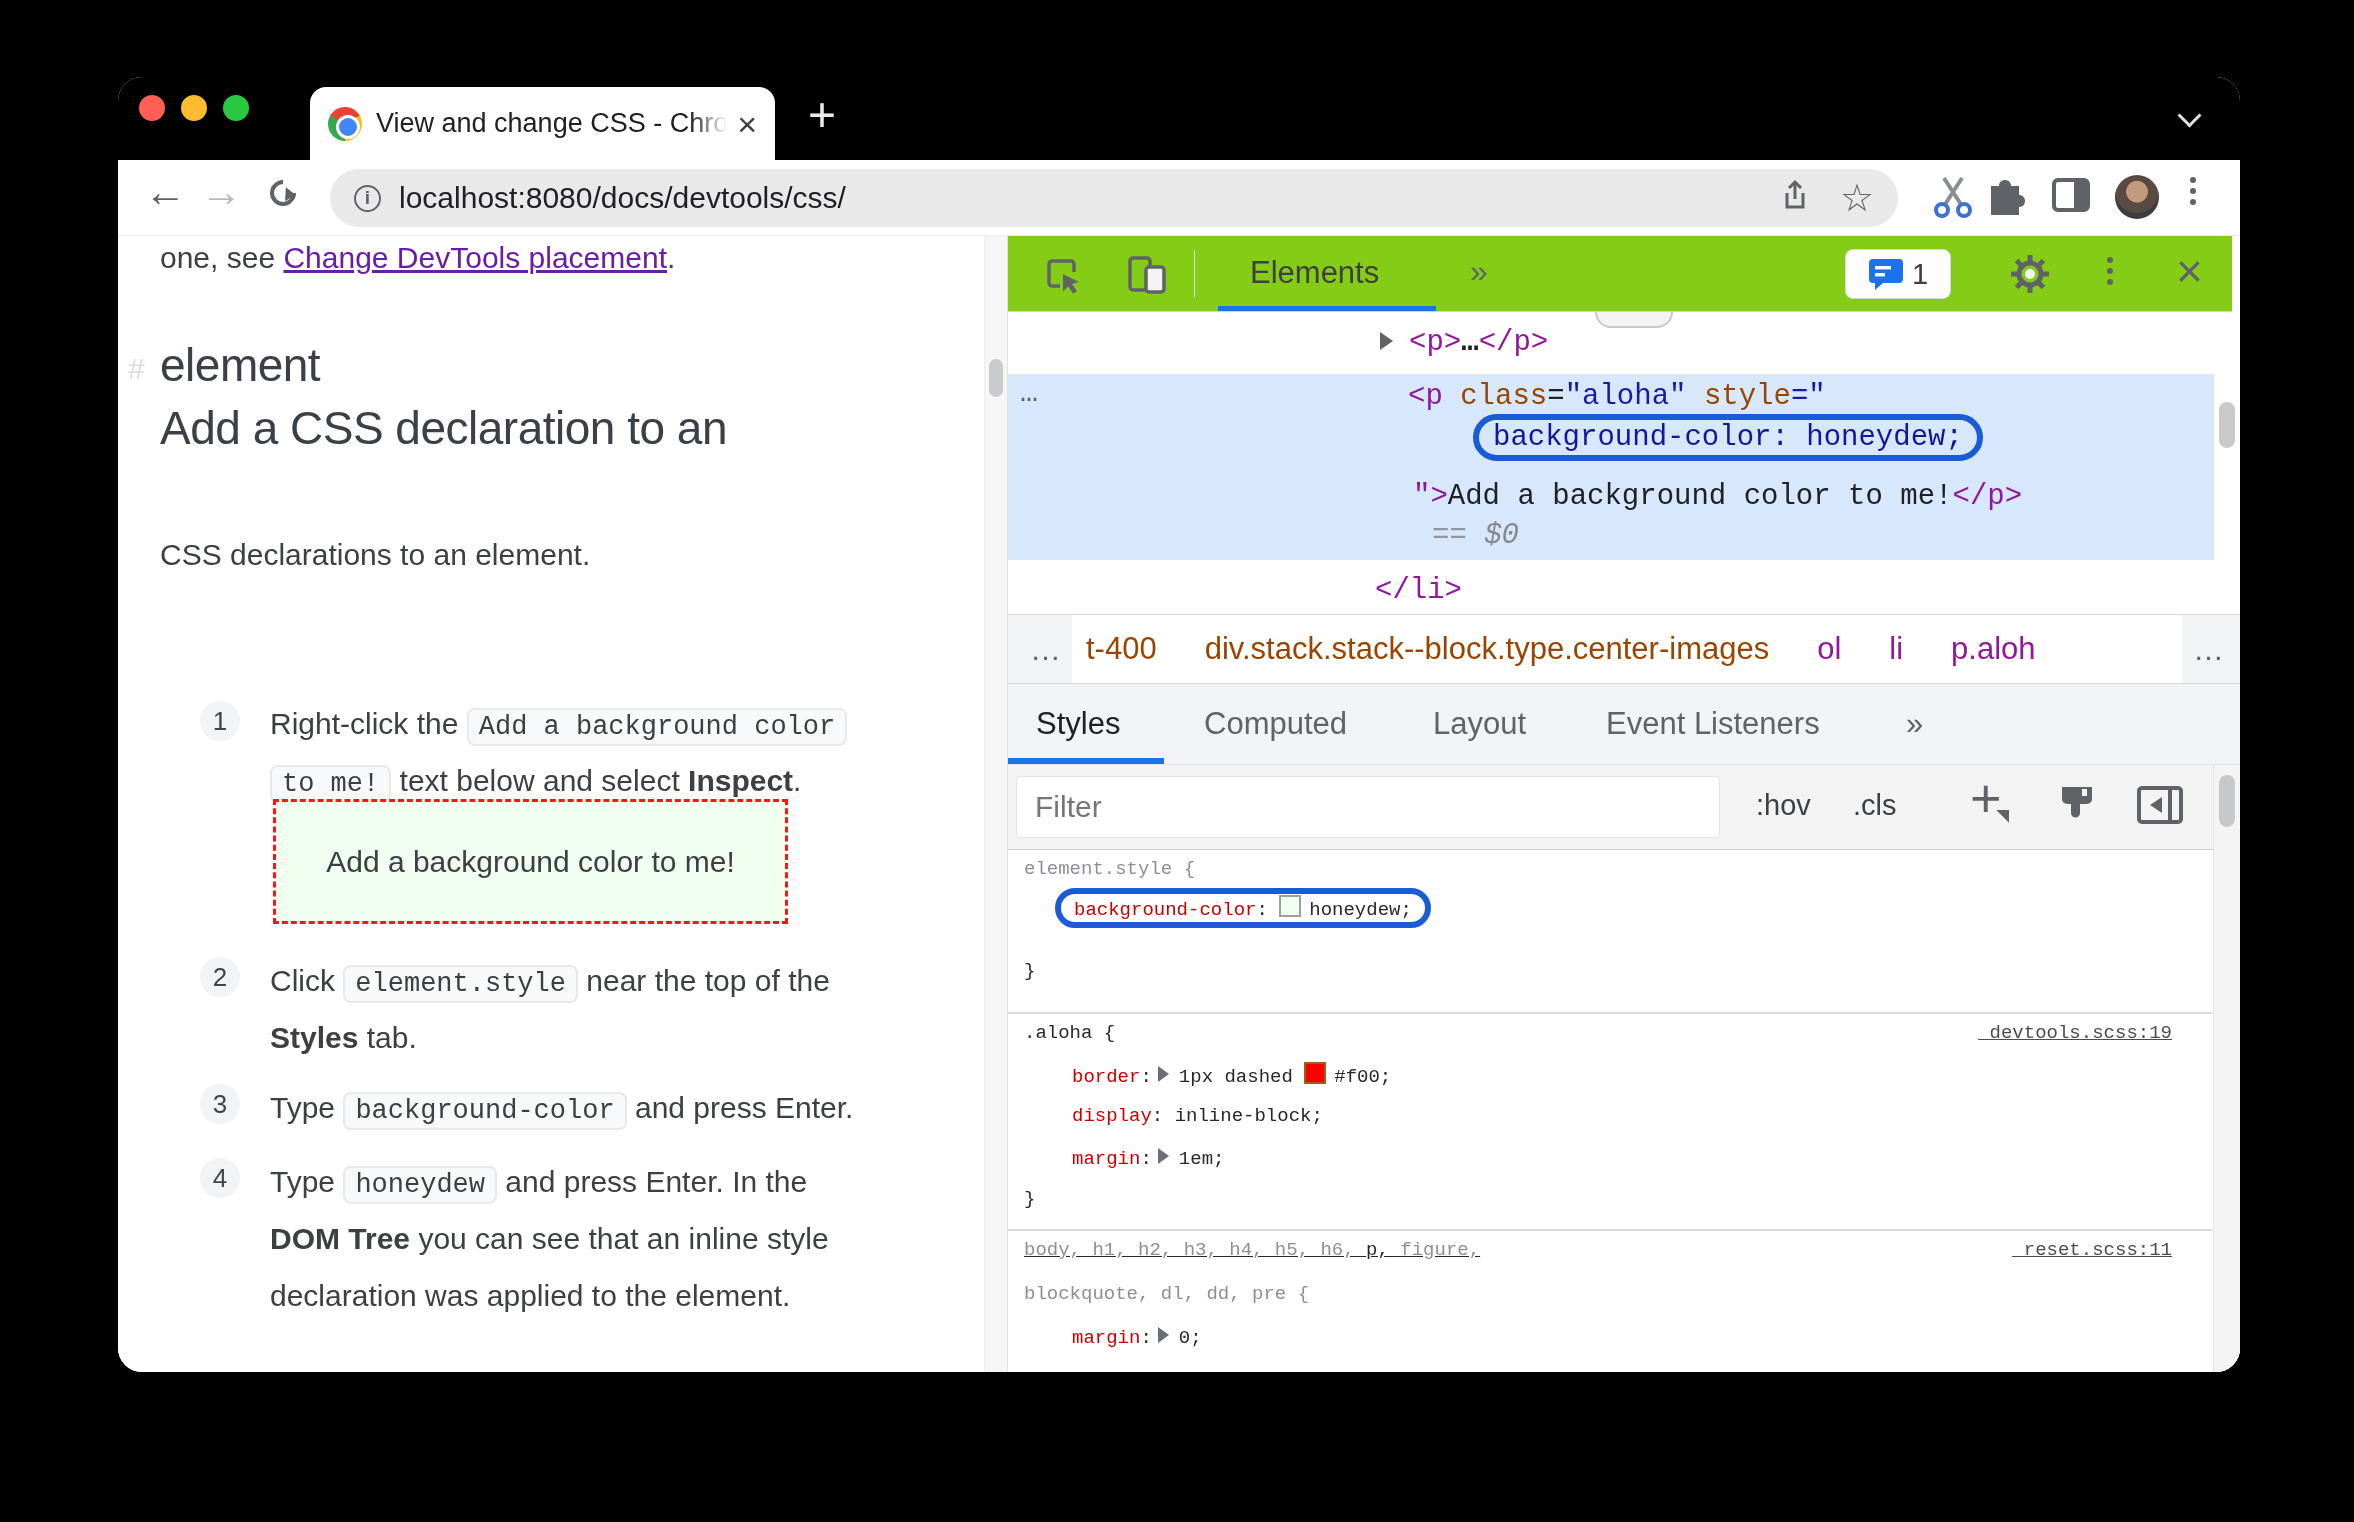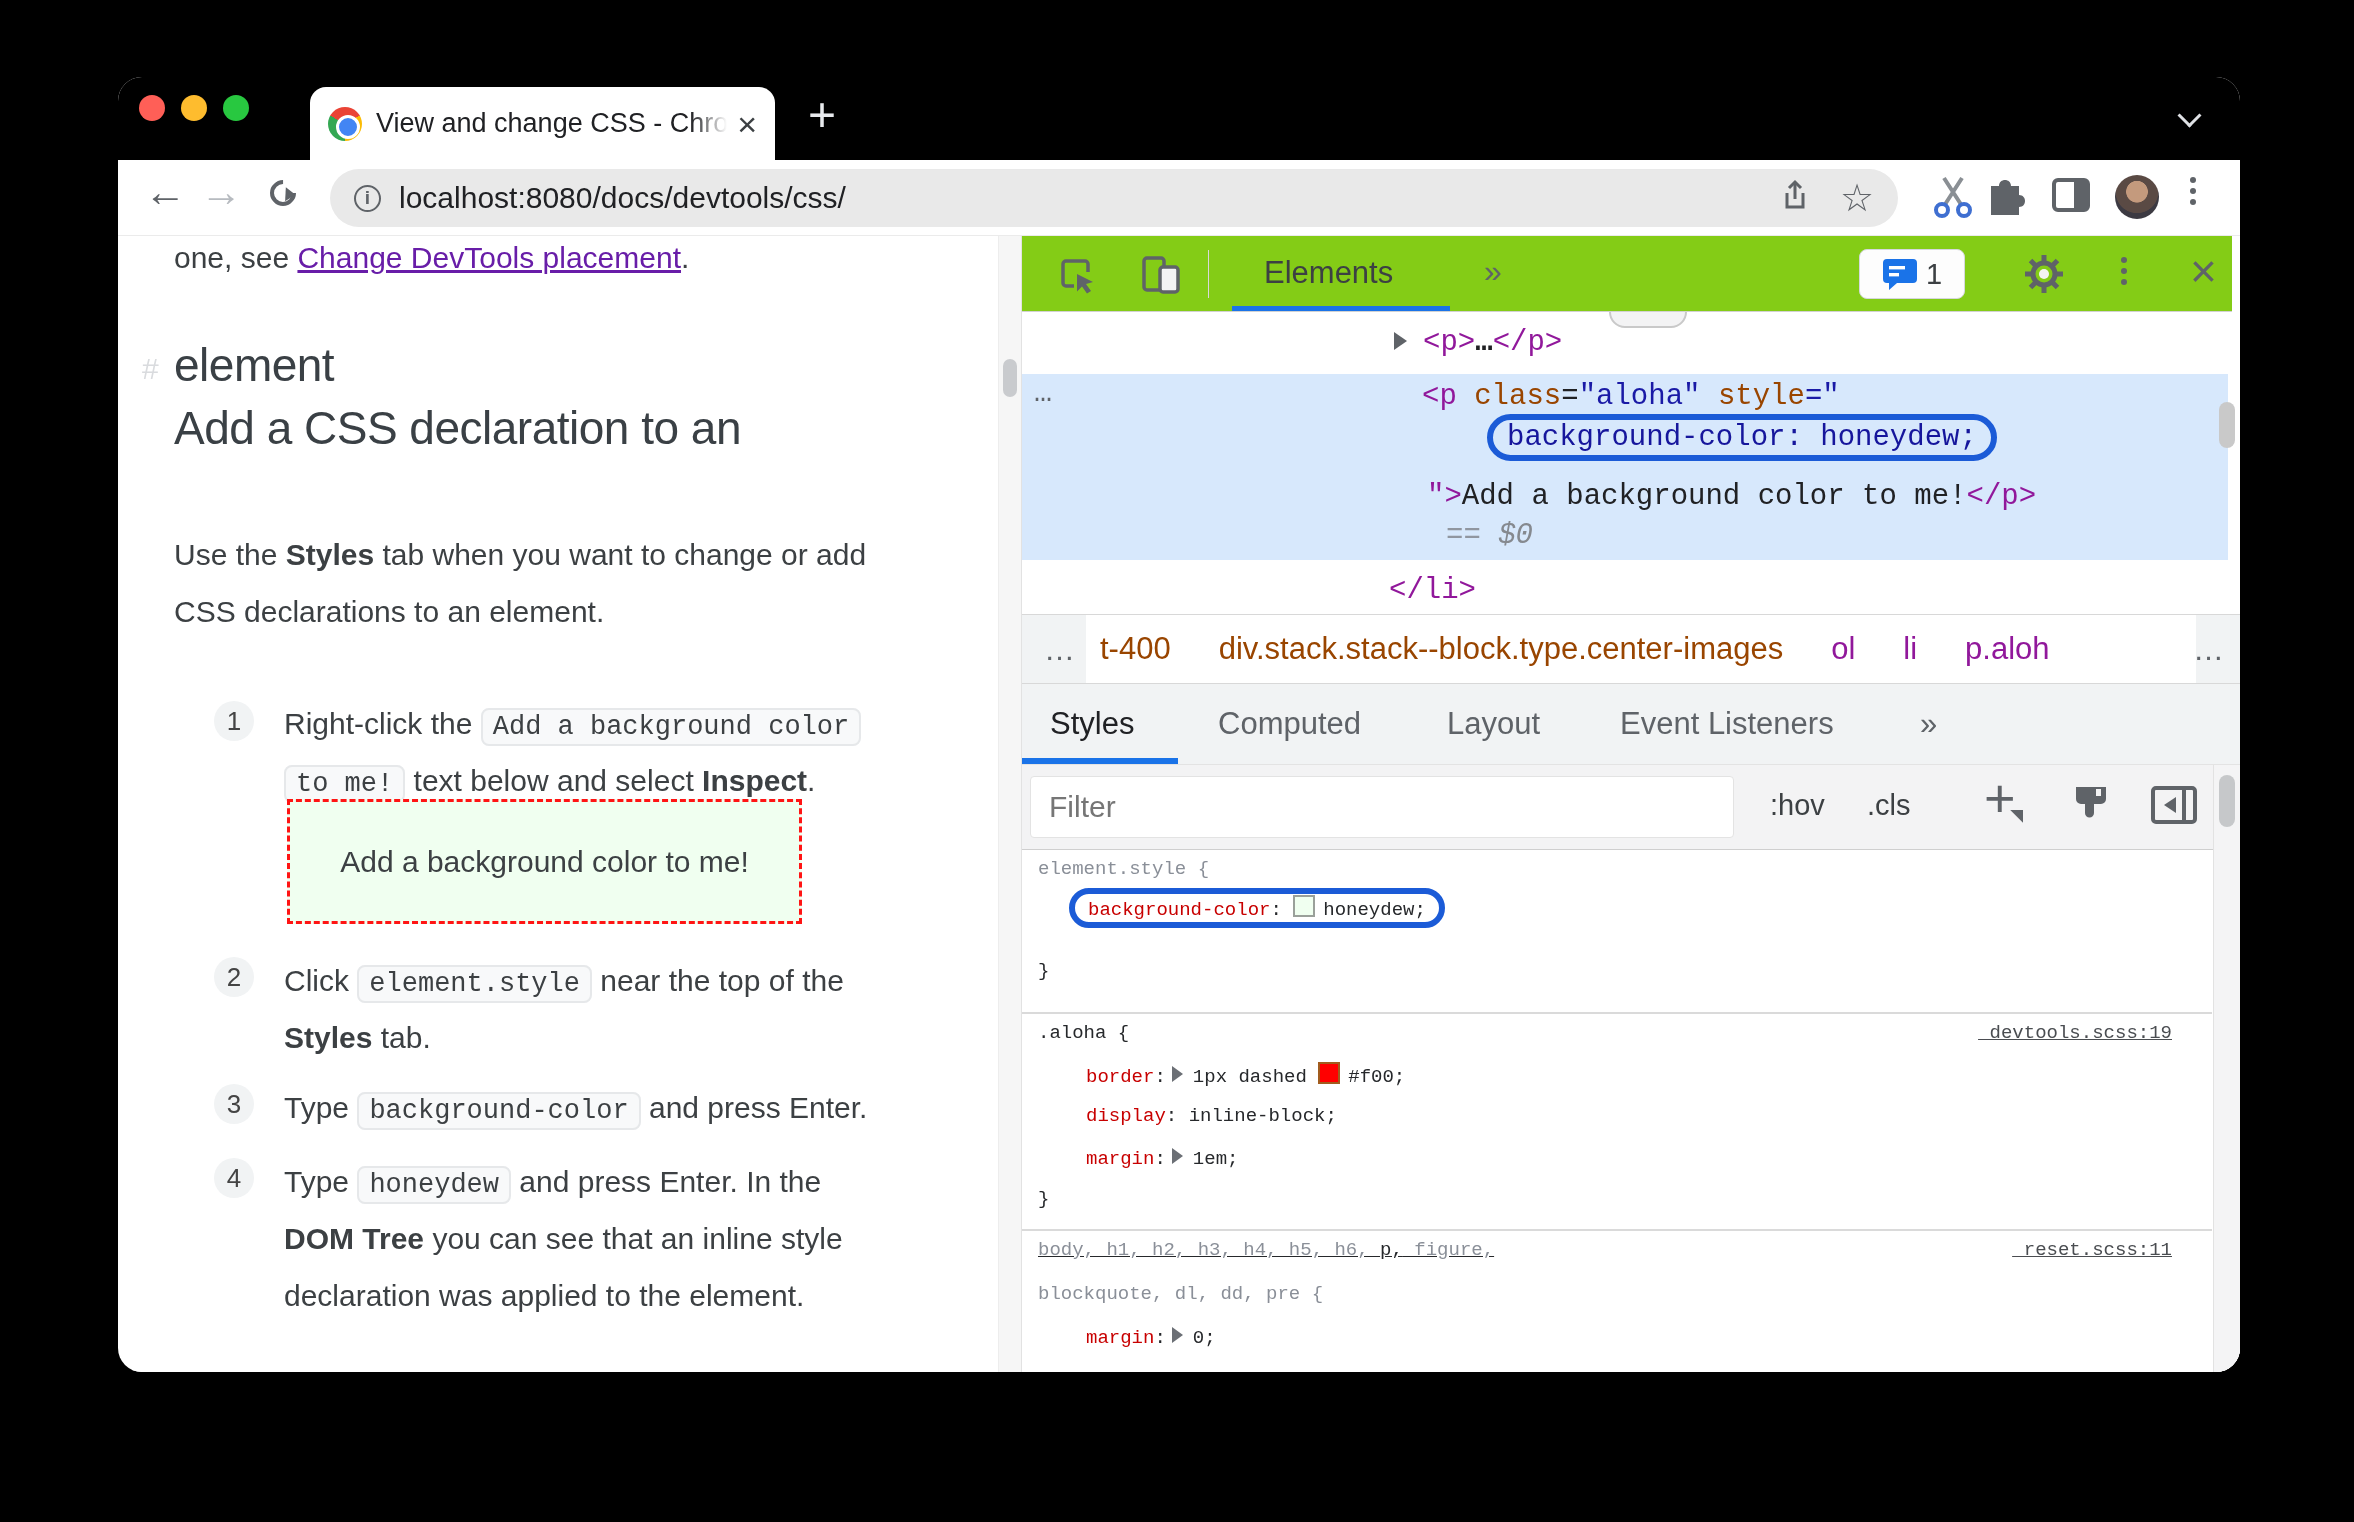--- a/index.html
+++ b/index.html
@@ -46,21 +46,21 @@
   .info-ic{width:27px; height:27px; border:2.5px solid #5f6368; border-radius:50%; color:#5f6368;
           font-size:19px; display:flex; align-items:center; justify-content:center; margin-right:18px; font-weight:bold;}
   .urltext{font-size:30px; color:#202124; flex:1; white-space:nowrap;}
   .pill-ic{margin-left:28px; color:#5f6368;}
   .tb-abs{position:absolute; top:14px;}
   .star{font-size:38px; color:#5f6368;}
   .kebab span{display:block; width:6px; height:6px; border-radius:50%; background:#5f6368; margin:5px auto;}
   .avatar{position:absolute; left:1997px; top:15px; width:44px; height:44px; border-radius:50%;
           background:radial-gradient(circle at 50% 38%, #c49a7d 0 30%, #5a4a44 32% 60%, #3c3a42 62%);}
   
-  .content{position:absolute; left:0; top:159px; right:0; bottom:0; display:flex;padding-left:14px;}
+  .content{position:absolute; left:0; top:159px; right:0; bottom:0; display:flex;}
   
   .doc{width:866px; position:relative; background:#fff; color:var(--ink); overflow:hidden;}
   .doc .line{position:absolute; white-space:nowrap; font-size:30px; line-height:44px;}
   .doc a{color:var(--link); text-decoration:underline;}
   .hash{position:absolute; left:10px; top:116px; font-size:30px; color:#d9dbde;}
   .h2{position:absolute; left:42px; top:98px; font-size:46px; line-height:63px; color:#3a4045; letter-spacing:-0.5px;}
   .para{position:absolute; left:42px; top:290px; font-size:30px; line-height:57px; color:var(--ink); white-space:nowrap;}
   .num{position:absolute; left:82px; width:40px; height:40px; border-radius:50%; background:#f1f3f4;
        color:#444; font-size:26px; display:flex; align-items:center; justify-content:center;}
   code.ic{font-family:"Liberation Mono",monospace; font-size:27px; background:#f8f9fa;
@@ -217,21 +217,20 @@
       <div class="doc">
         <div class="line" style="left:42px; top:0px;">
           <span>one, see </span><a href="#">Change DevTools placement</a><span>.</span>
         </div>
         <div class="hash">#</div>
         <div class="h2">
           <div>element</div>
           <div>Add a CSS declaration to an</div>
         </div>
         <div class="para">
-          <div><span>Use the </span><b>Styles</b><span> tab when you want to change or add</span></div>
           <div>CSS declarations to an element.</div>
         </div>
 
         <div class="num" style="top:465px;">1</div>
         <div class="line" style="left:152px; top:466px;">
           <span>Right-click the </span><code class="ic">Add a background color</code>
         </div>
         <div class="line" style="left:152px; top:523px;">
           <code class="ic">to me!</code><span> text below and select </span><b>Inspect</b><span>.</span>
         </div>

